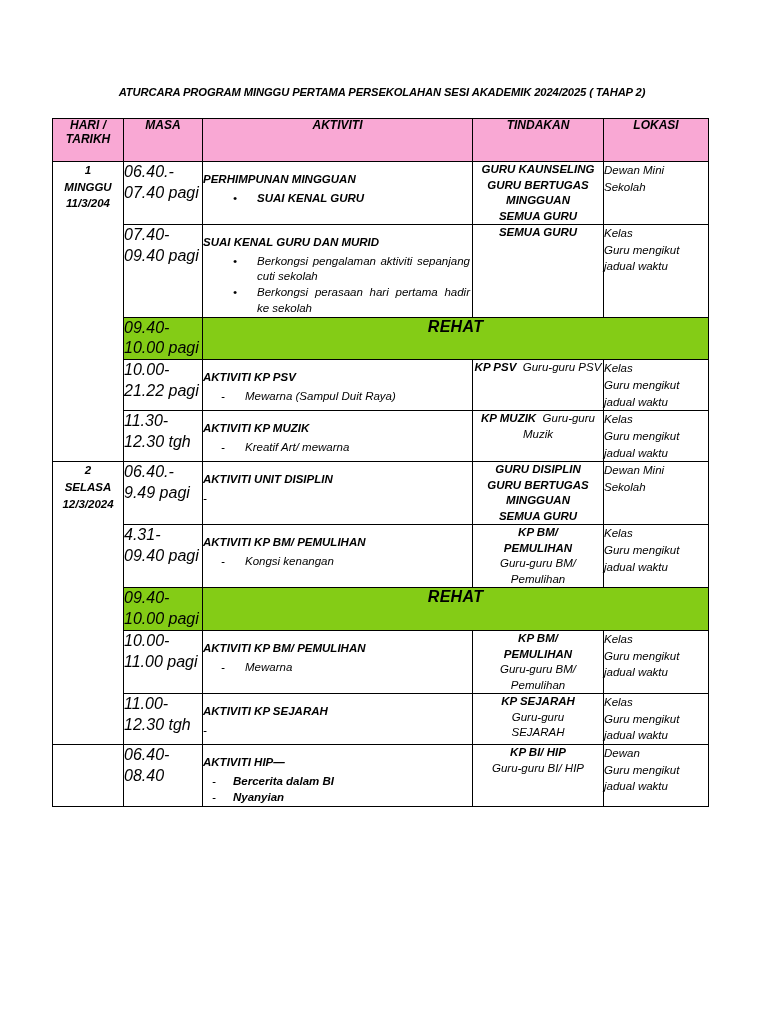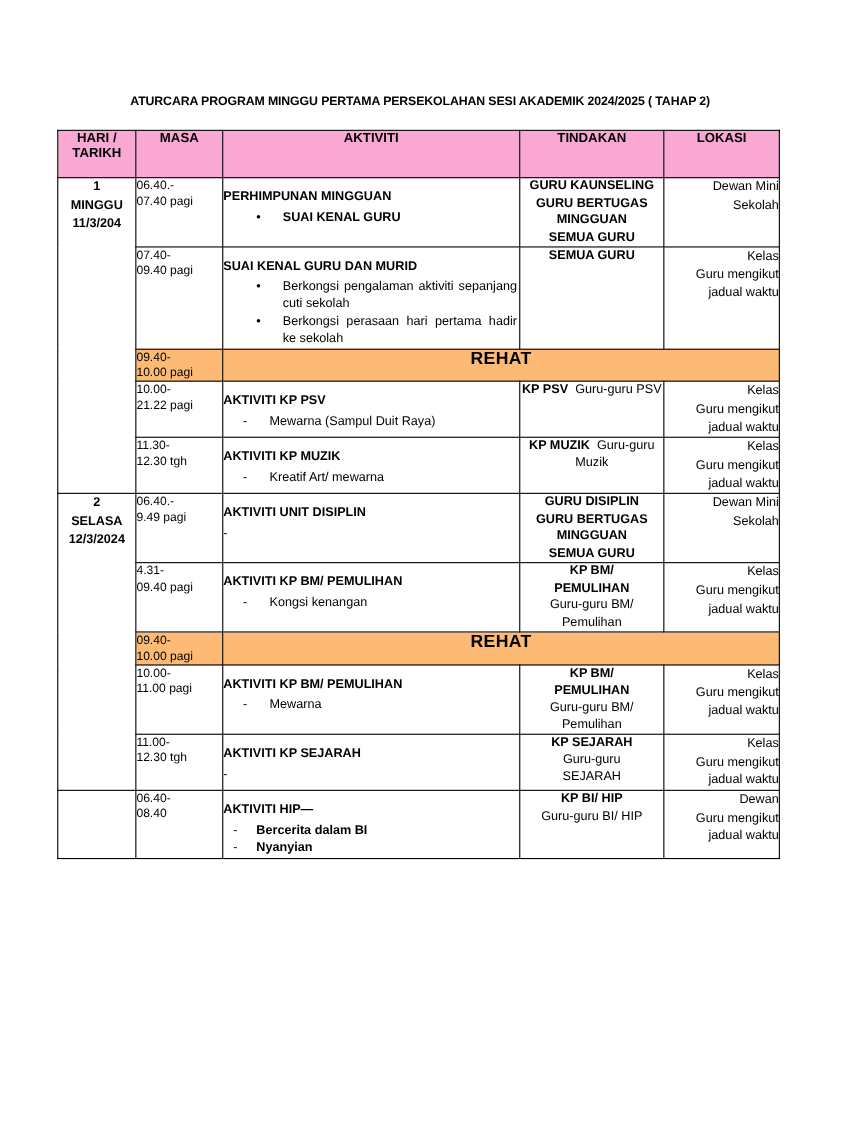--- a/index.html
+++ b/index.html
@@ -12,20 +12,21 @@
     height: 1024px;
     font-family: "Liberation Sans", sans-serif;
     color: #000000;
     overflow: hidden;
   }
   .page {
     position: relative;
     width: 768px;
     height: 1024px;
     box-sizing: border-box;
+    font-style: italic;
   }
   .doc-title {
     position: absolute;
     left: 52px;
     top: 86px;
     width: 660px;
     font-size: 11.2px;
     font-weight: bold;
     letter-spacing: -0.1px;
     text-align: center;
@@ -66,37 +67,37 @@
   td.day {
     text-align: center;
     vertical-align: middle;
     font-weight: bold;
     font-size: 11.5px;
     line-height: 1.45;
     padding: 4px 2px;
   }
   td.time {
     padding: 5px 5px 4px 6px;
-    font-size: 11px;
+    font-size: 16px;
     line-height: 1.3;
   }
   td.act {
     padding: 8px 8px 8px 9px;
     font-size: 11.5px;
   }
   td.action {
     text-align: center;
     vertical-align: middle;
     padding: 5px 4px;
     font-size: 11.5px;
     line-height: 1.35;
     margin-top: 32px;
   }
   td.loc {
-    text-align: right;
+    text-align: left;
     vertical-align: middle;
     padding: 5px 4px;
     font-size: 11.5px;
     line-height: 1.45;
   }
 
   .act-head {
     font-weight: bold;
     font-size: 11.5px;
     line-height: 1.3;
@@ -130,21 +131,21 @@
   ul.act-list.tight li .mk { left: 9px; font-weight: normal; }
   ul.act-list.nojust li { text-align: left; }
 
   .dash-only {
     line-height: 1.3;
     margin-top: 2px;
   }
 
   .bold { font-weight: bold; }
 
-  tr.rehat td { background: #fdba74; }
+  tr.rehat td { background: #84cc16; }
   td.rehat-label {
     text-align: center;
     vertical-align: middle;
     font-weight: bold;
     font-size: 16px;
     letter-spacing: 0.3px;
     padding: 8px 4px;
   }
   td.rehat-time {
     padding: 4px 5px 4px 6px;

